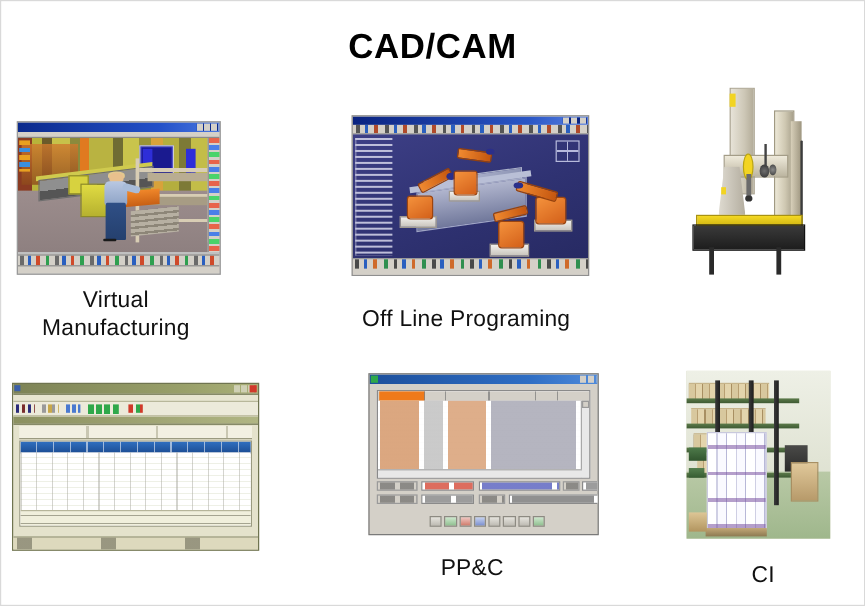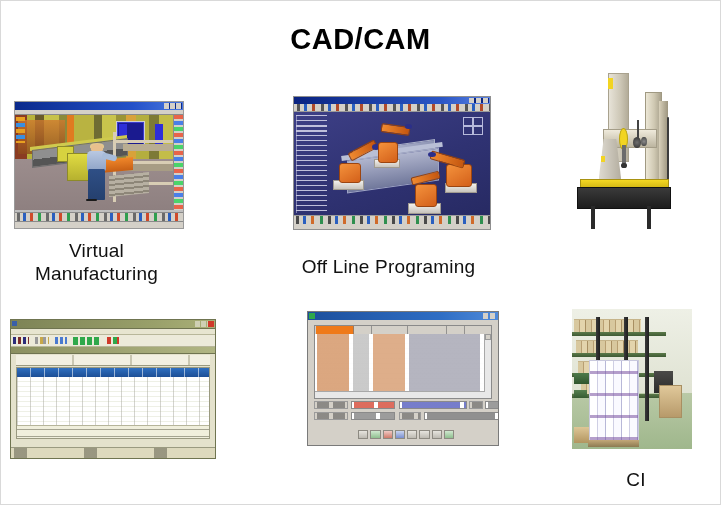--- a/index.html
+++ b/index.html
@@ -521,20 +521,21 @@
       <div class="navbtn"></div>
       <div class="navbtn g"></div>
       <div class="navbtn r"></div>
       <div class="navbtn b"></div>
       <div class="navbtn"></div>
       <div class="navbtn"></div>
       <div class="navbtn"></div>
       <div class="navbtn g"></div>
     </div>
   </div>
+  <div class="caption" id="cap-ppc">PP&amp;C</div>
 
   <div class="panel" id="p-ci">
     <div class="wall"></div>
     <div class="floor"></div>
     <div class="shelf-unit">
       <div class="boxrow br1"></div>
       <div class="sh sh1"></div>
       <div class="boxrow br2"></div>
       <div class="sh sh2"></div>
       <div class="boxrow br3"></div>

